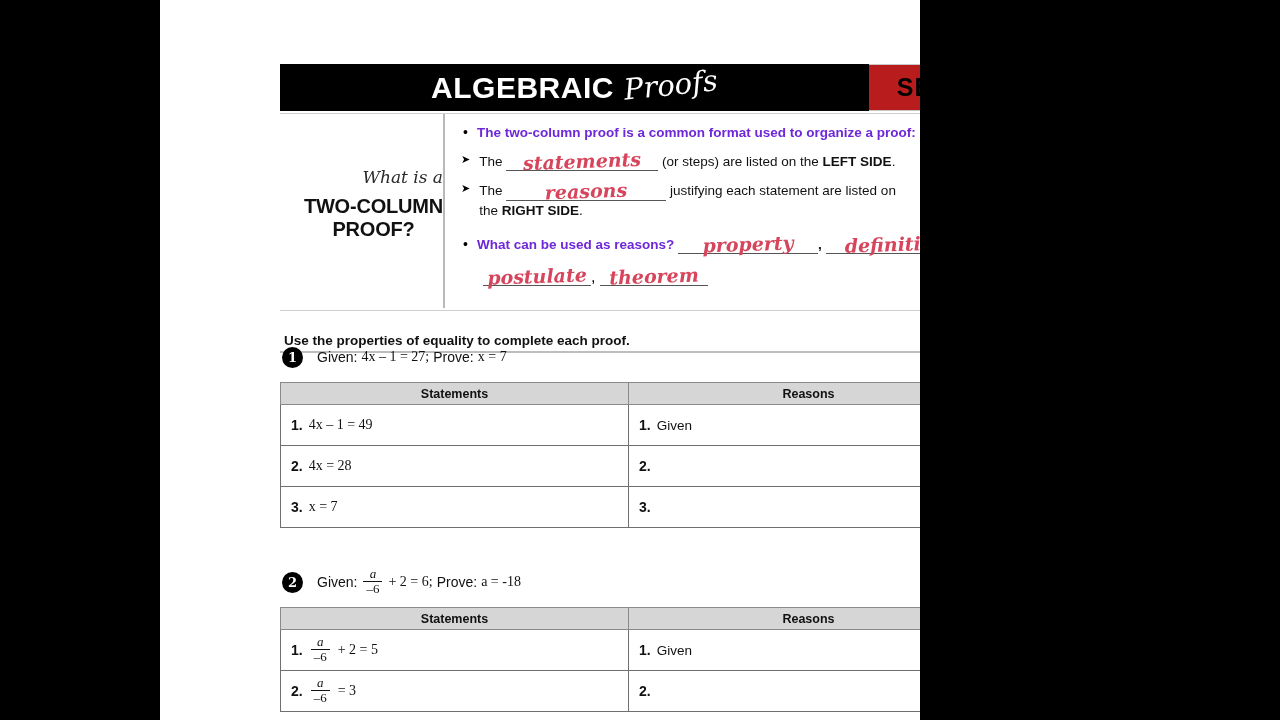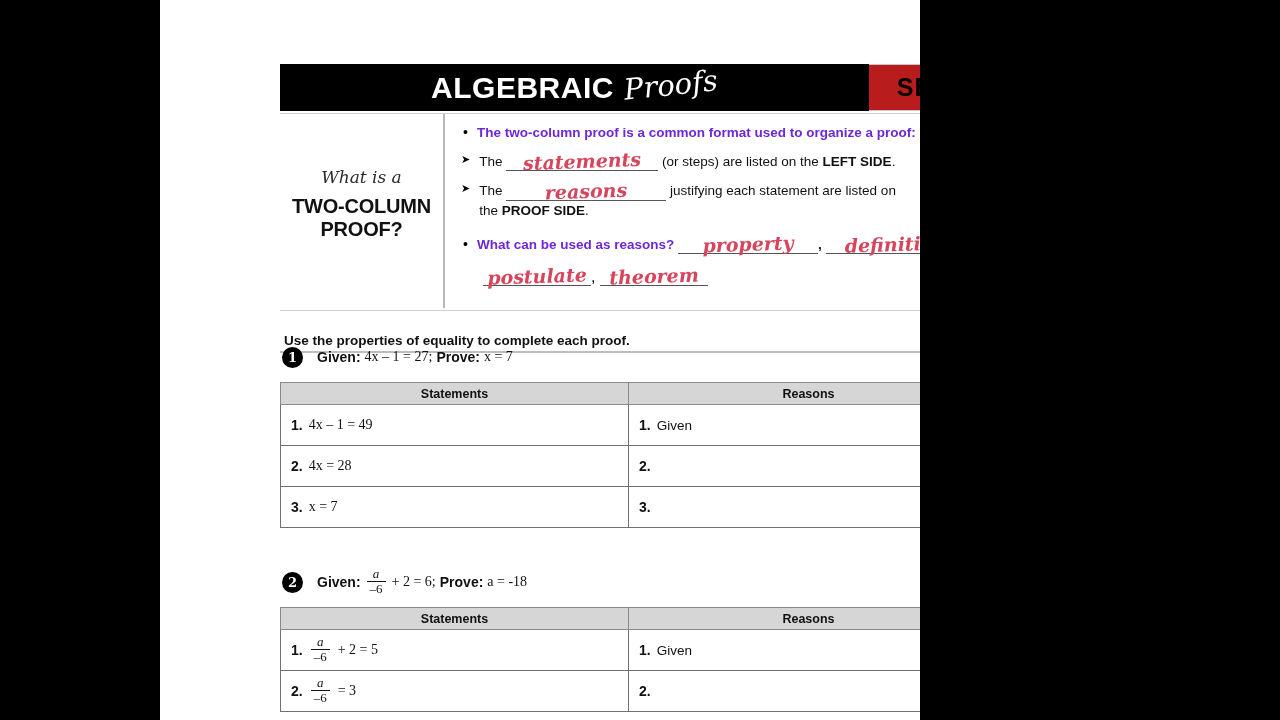--- a/index.html
+++ b/index.html
@@ -50,21 +50,21 @@
 
   
   .info {
     position: absolute; left: 120px; top: 113px;
     width: 720px; height: 195px;
     display: flex;
     border-top: 1px solid #cfcfcf;
   }
   .info-left {
     flex: 0 0 165px;
-    display: flex; flex-direction: column; align-items: center;
+    display: flex; flex-direction: column; align-items: flex-end;
     justify-content: center; padding-bottom: 14px;
     border-right: 2px solid #b9b9b9;
   }
   .info-left .script {
     font-family: "DejaVu Serif", serif; font-style: italic;
     font-size: 17px; color: #2b2b2b; margin-bottom: 8px;
   }
   .info-left .big {
     font-weight: 700; font-size: 20px; color: #111;
     line-height: 1.15; text-align: center; letter-spacing: -.2px;
@@ -122,21 +122,21 @@
 
   .prob-head { display: flex; align-items: center; gap: 14px; height: 34px; padding-left: 2px;}
   .badge {
     width: 21px; height: 21px; border-radius: 50%;
     background: #000; color: #fff;
     display: flex; align-items: center; justify-content: center;
     font-size: 13px; font-weight: 700; flex: 0 0 auto;
     font-family: "DejaVu Serif", serif;
   }
   .given { font-size: 14px; color: #111; display:flex; align-items:center; gap:4px;}
-  .given b { font-weight: 700; }
+  .given b { font-weight: 400; }
   .eq { font-family: "Liberation Serif", serif; font-style: normal; }
 
   
   .frac {
     display: inline-flex; flex-direction: column;
     align-items: center; vertical-align: middle;
     font-family: "Liberation Serif", serif;
     font-size: 13px; line-height: 1.05; margin: 0 2px;
     transform: translateY(-1px);
   }
@@ -215,21 +215,21 @@
         <div class="bullet-row sub">
           <span class="arrow">➤</span>
           <span class="txt">
             <span>The</span>
             <span class="blank w-xl">
               <span class="hand">reasons</span>
             </span>
             <span>justifying each statement are listed on</span>
             <br>
             <span>the</span>
-            <b>PROOF SIDE</b><span>.</span>
+            <b>RIGHT SIDE</b><span>.</span>
           </span>
         </div>
 
         <div class="bullet-row reasons-line">
           <span class="dot">•</span>
           <span class="txt">
             <span class="b-strong">What can be used as reasons?</span>
             <span class="blank w-md">
               <span class="hand">property</span>
             </span><span>,</span>

